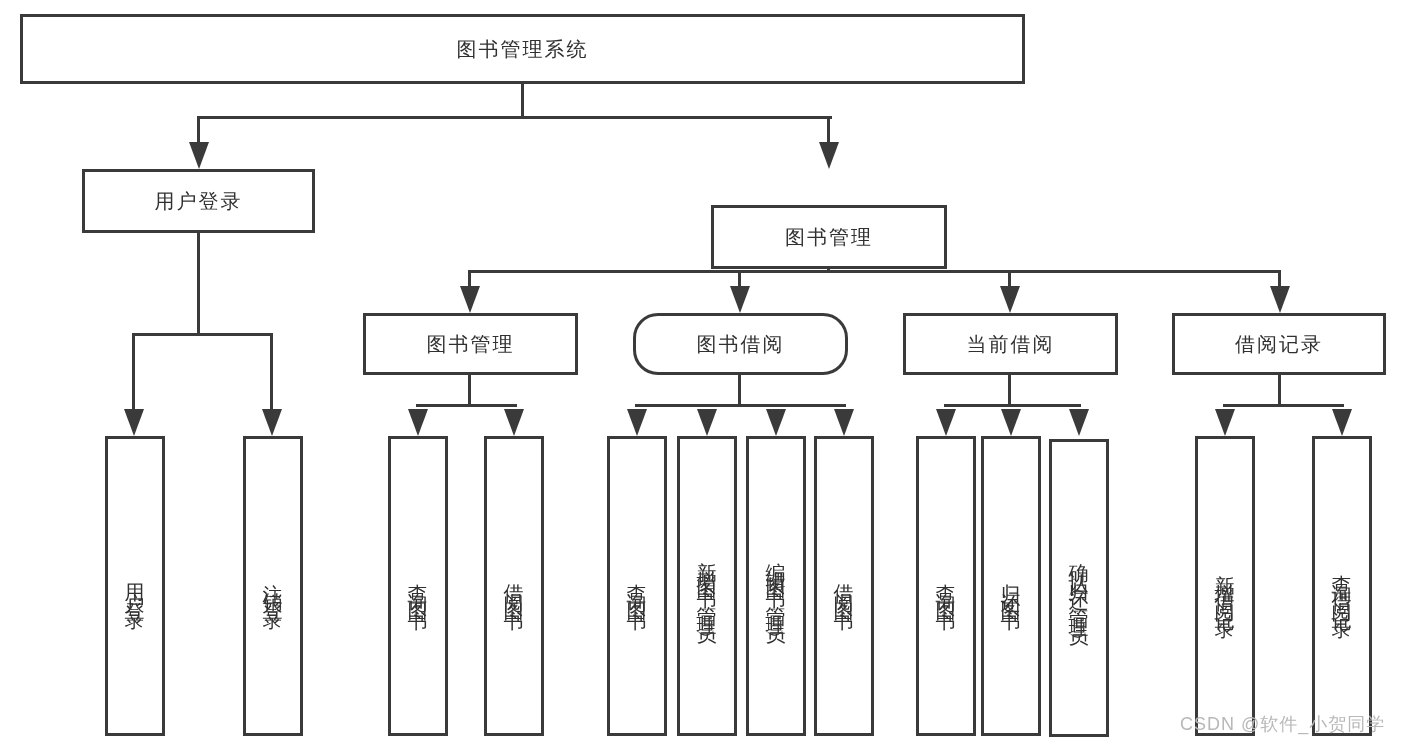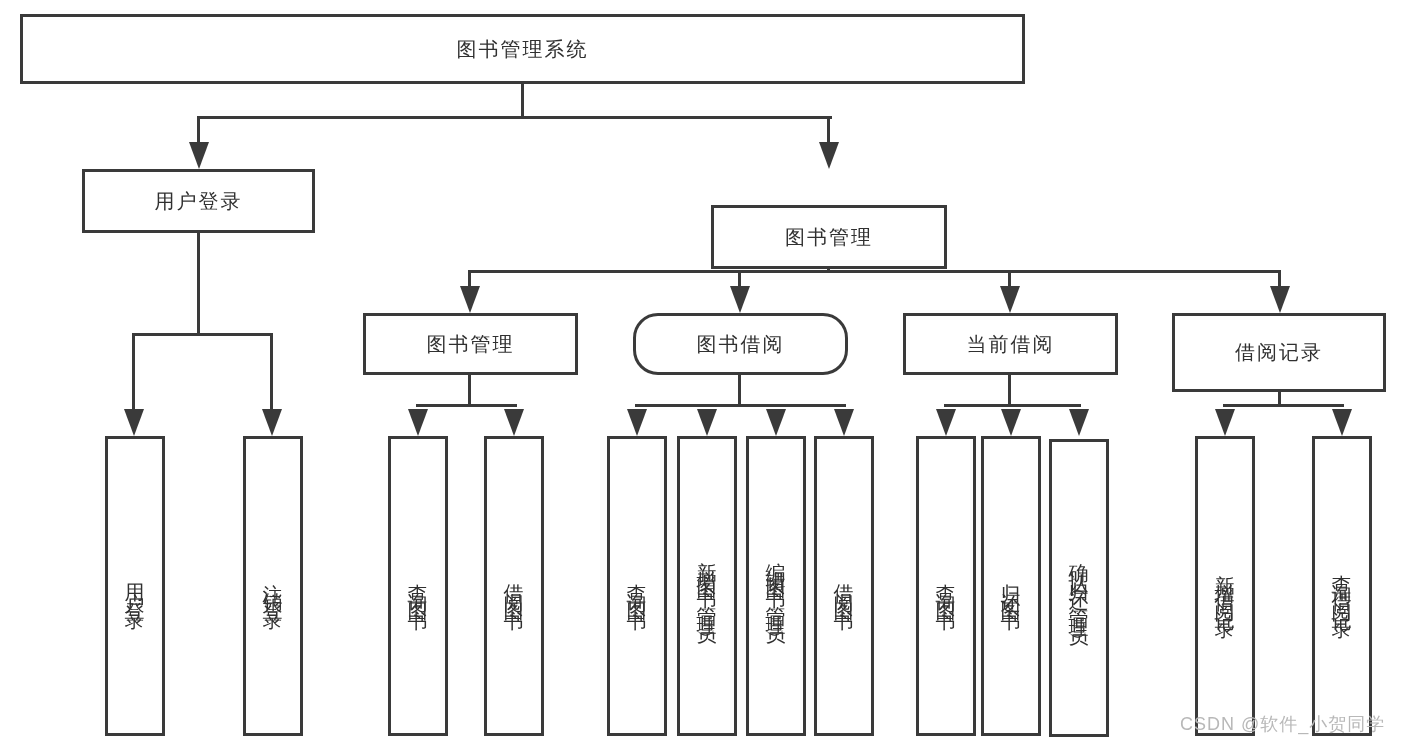--- a/index.html
+++ b/index.html
@@ -95,21 +95,21 @@
 
   <div class="box" style="left:363px; top:313px; width:215px; height:62px;">
     <span>图书管理</span>
   </div>
   <div class="box" style="left:633px; top:313px; width:215px; height:62px;border-radius:25px;">
     <span>图书借阅</span>
   </div>
   <div class="box" style="left:903px; top:313px; width:215px; height:62px;">
     <span>当前借阅</span>
   </div>
-  <div class="box" style="left:1172px; top:313px; width:214px; height:79px;text-align:right;">
+  <div class="box" style="left:1172px; top:313px; width:214px; height:62px;text-align:right;">
     <span>借阅记录</span>
   </div>
 
   <div class="box" style="left:105px; top:436px; width:60px; height:300px;">
     <span class="vtext">用户登录</span>
   </div>
   <div class="box" style="left:243px; top:436px; width:60px; height:300px;">
     <span class="vtext">注销登录</span>
   </div>
 

